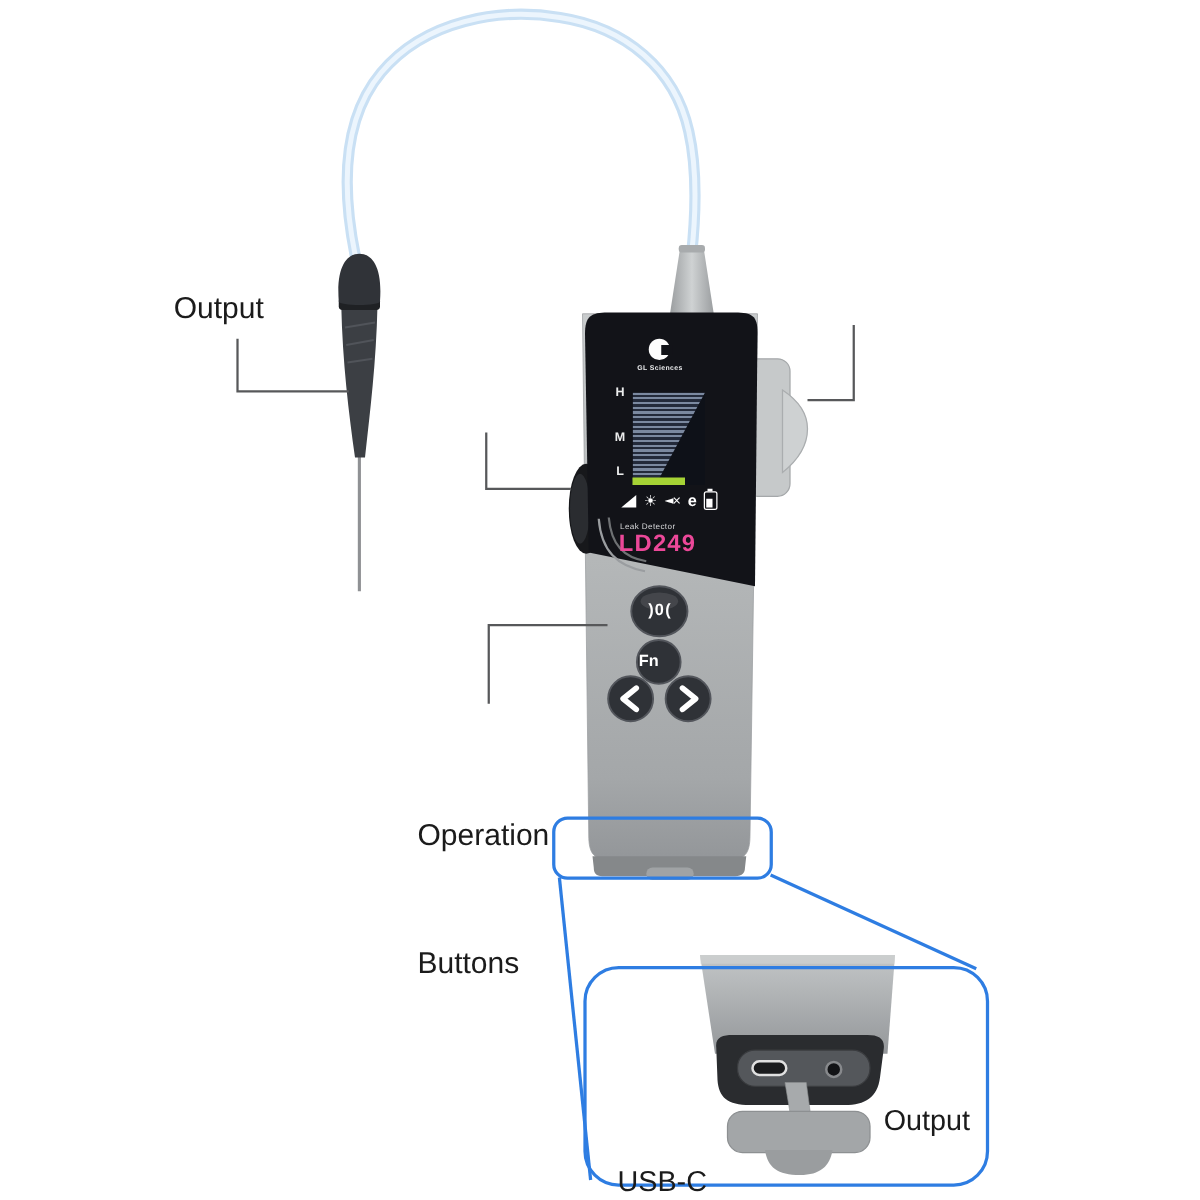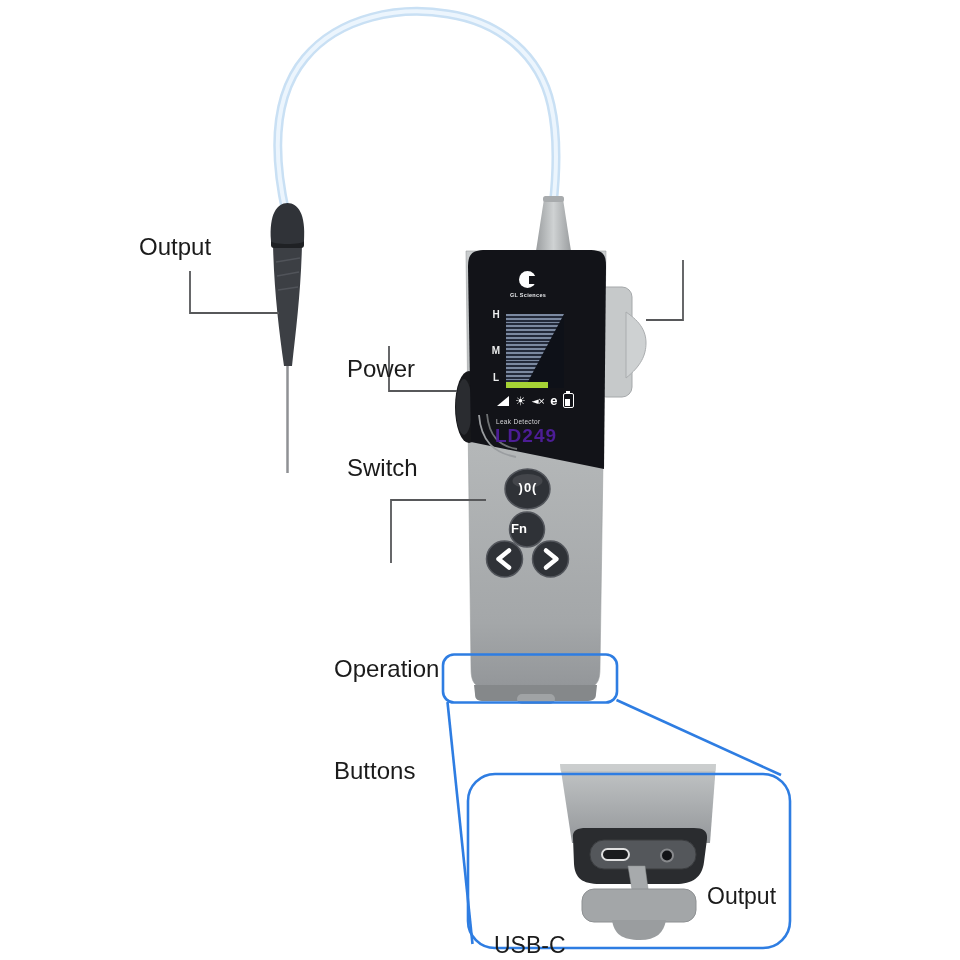--- a/index.html
+++ b/index.html
@@ -27,21 +27,21 @@
   .icon-row{left:31px;top:144px;width:96px;height:17px;display:flex;align-items:center;gap:6px;position:absolute;}
   .icon-row>*{position:static;}
   .ic-signal{width:0;height:0;border-left:12px solid transparent;border-bottom:10px solid #ffffff;}
   .ic-sun{color:#fff;font-size:12px;line-height:12px;font-family:"DejaVu Sans",sans-serif;}
   .ic-mute{color:#fff;font-size:9px;line-height:10px;font-family:"DejaVu Sans",sans-serif;letter-spacing:-1px;}
   .ic-e{color:#fff;font-size:13px;line-height:13px;font-weight:bold;}
   .ic-batt{width:9px;height:13px;border:1.5px solid #fff;border-radius:2px;position:relative;}
   .ic-batt::before{content:"";position:absolute;left:1.5px;top:-3.5px;width:4px;height:2px;background:#fff;}
   .ic-batt::after{content:"";position:absolute;left:1px;bottom:1px;width:5px;height:7px;background:#fff;}
   .leak-det{left:30px;top:170px;color:#d6d7d9;font-size:6.5px;letter-spacing:.3px;}
-  .model{left:29px;top:177px;color:#4c1d95;font-size:19px;font-weight:bold;letter-spacing:1px;}
+  .model{left:29px;top:177px;color:#ec4899;font-size:19px;font-weight:bold;letter-spacing:1px;}
 
   
   .btn-glyph{position:absolute;color:#fff;font-weight:bold;text-align:center;}
   .glyph-zero{left:505px;top:480px;width:46px;font-size:13px;letter-spacing:1px;}
   .glyph-fn{left:510px;top:521px;width:18px;font-size:13px;}
 </style>
 </head>
 <body>
 
 <div id="stage">
@@ -159,24 +159,20 @@
     <span class="ic-batt"></span>
   </div>
   <div class="leak-det">Leak Detector</div>
   <div class="model">LD249</div>
 </div>
 
 <div class="btn-glyph glyph-zero">)0(</div>
 <div class="btn-glyph glyph-fn">Fn</div>
 
 <div class="label" style="left:139px;top:230px;">Output</div>
-<div class="label" style="left:347px;top:286px;">
-  <div>Power</div>
-  <div>Switch</div>
-</div>
 <div class="label" style="left:334px;top:584px;line-height:34px;">
   <div>Operation</div>
   <div>Buttons</div>
 </div>
 <div class="label label-sm" style="left:494px;top:870px;">
   <div>USB-C</div>
   
 </div>
 <div class="label label-sm" style="left:707px;top:881px;text-align:right;">Output</div>
 

